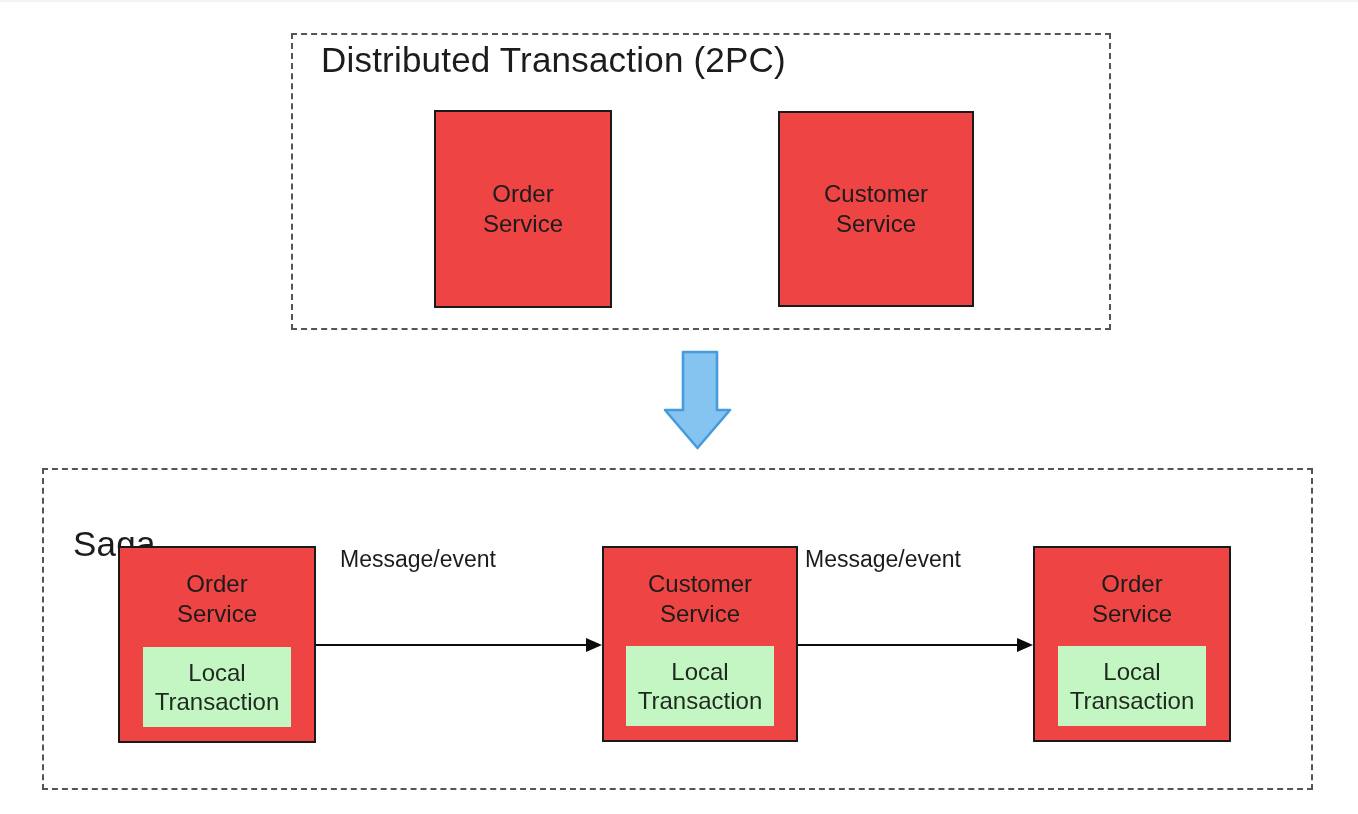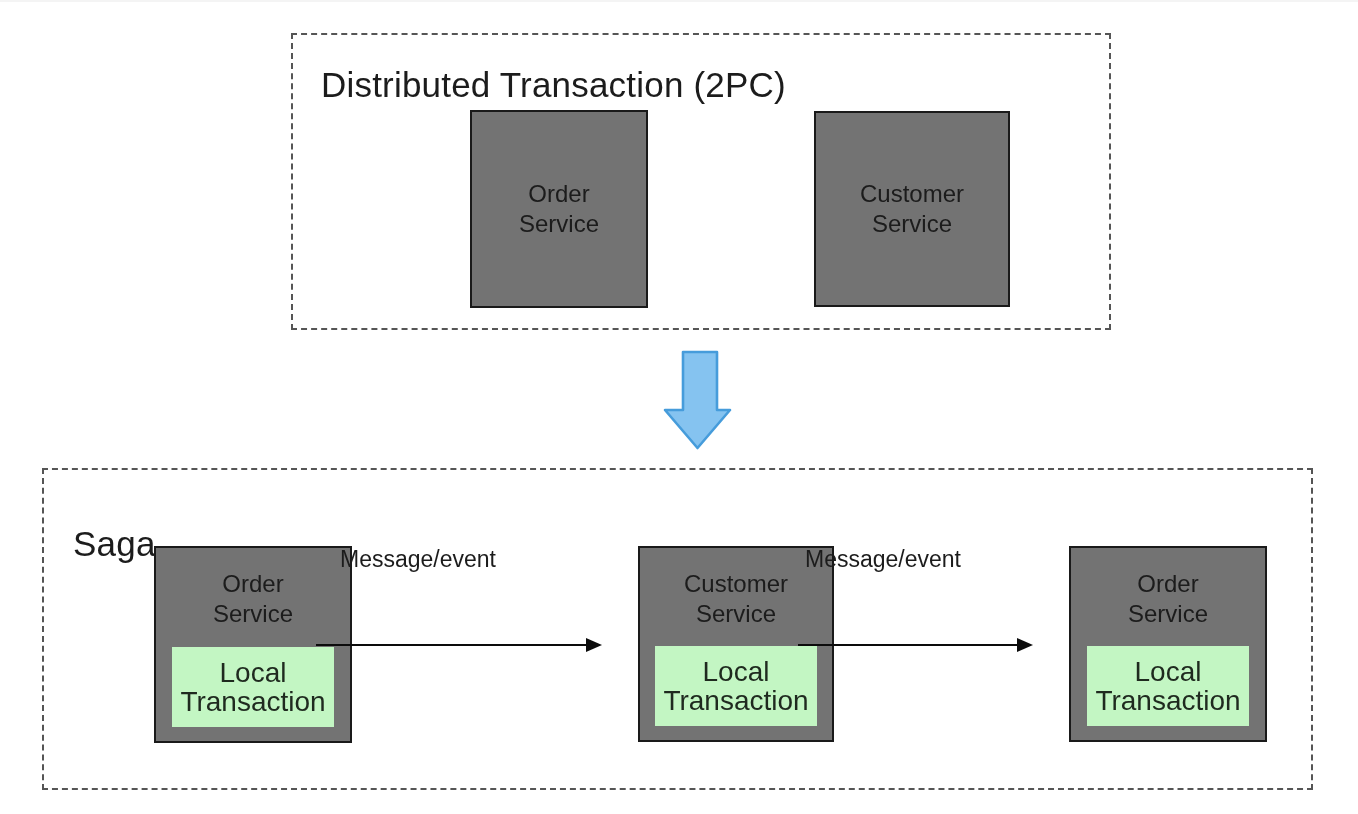--- a/index.html
+++ b/index.html
@@ -30,52 +30,51 @@
   }
   .group-2pc { left: 291px; top: 33px; width: 820px; height: 297px; }
   .group-saga { left: 42px; top: 468px; width: 1271px; height: 322px; }
   .group-title {
     position: absolute;
     font-size: 35px;
     letter-spacing: 0.2px;
     white-space: nowrap;
     color: var(--text, #1c1c1c);
   }
-  .title-2pc { left: 28px; top: 30px; }
+  .title-2pc { left: 28px; top: 5px; }
   .title-saga { left: 29px; top: 7px; margin-top: 47px; }
 
   .service-box {
     position: absolute;
     border: 2px solid var(--box-border, #1a1a1a);
     box-sizing: border-box;
-    background: #737373;
+    background: #ef4444;
     display: flex;
     flex-direction: column;
     align-items: center;
-    margin-left: 36px;
   }
   .center-label { justify-content: center; }
   .service-label {
     font-size: 24px;
     line-height: 30px;
     text-align: center;
     white-space: pre-line;
     color: var(--text, #1c1c1c);
   }
   .saga-service { padding-top: 21px; }
   .local-box {
     margin-top: auto;
     margin-bottom: 14px;
-    width: 162px;
+    width: 148px;
     height: 80px;
     background: var(--green-fill, #c3f6c3);
     display: flex;
     align-items: center;
     justify-content: center;
-    font-size: 28px;
+    font-size: 24px;
     line-height: 29px;
     text-align: center;
     white-space: pre-line;
     color: #1f2a1f;
   }
 
   
   .box-2pc-order    { left: 434px; top: 110px; width: 178px; height: 198px; }
   .box-2pc-customer { left: 778px; top: 111px; width: 196px; height: 196px; }
 

